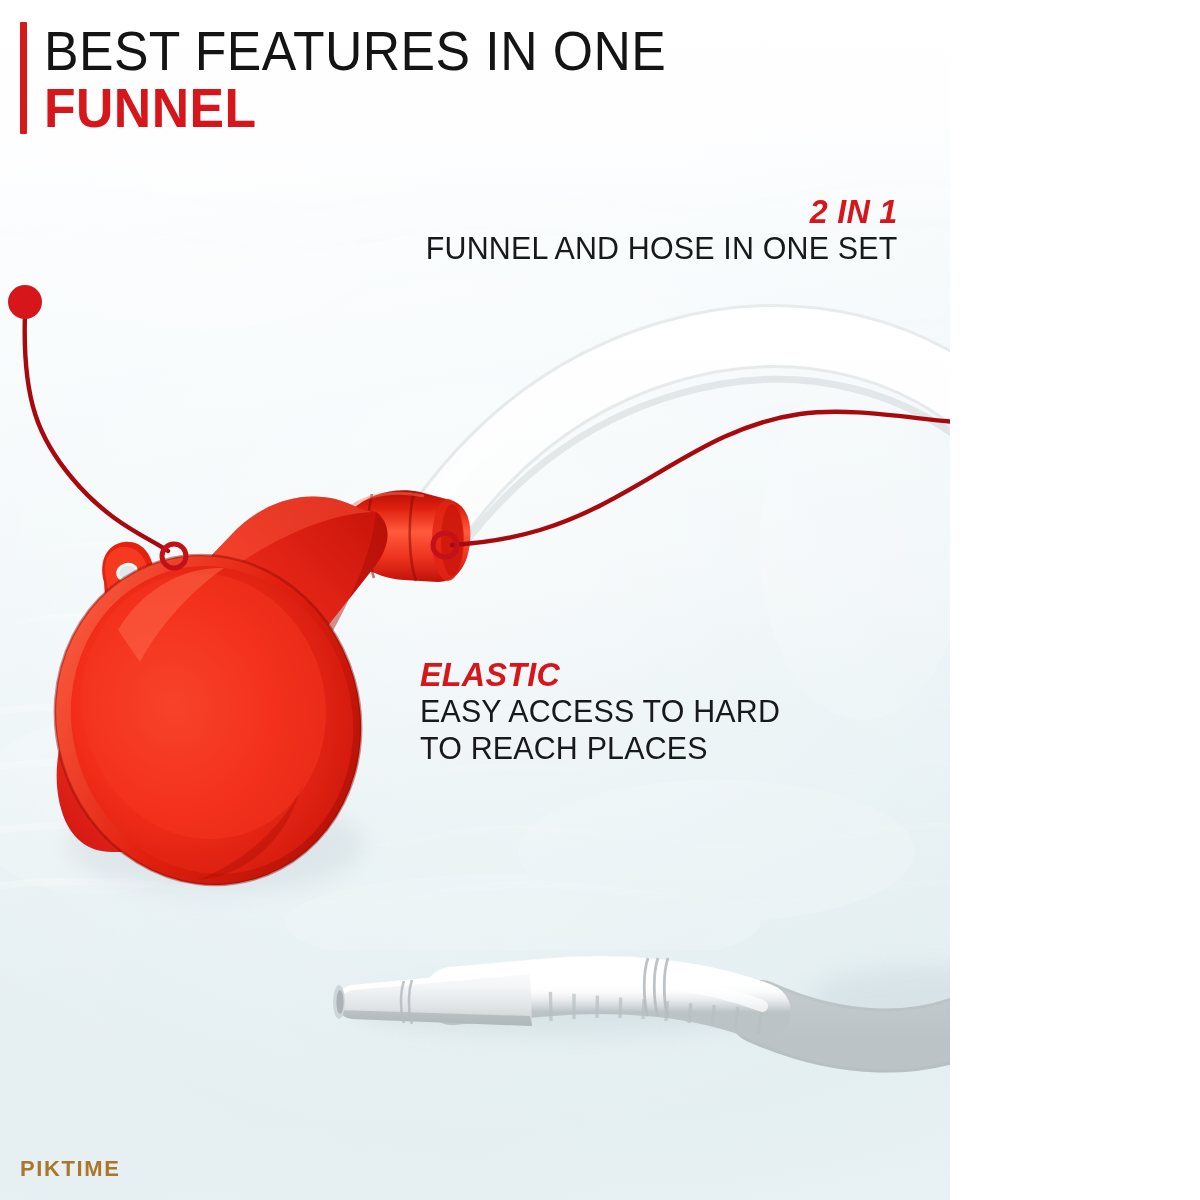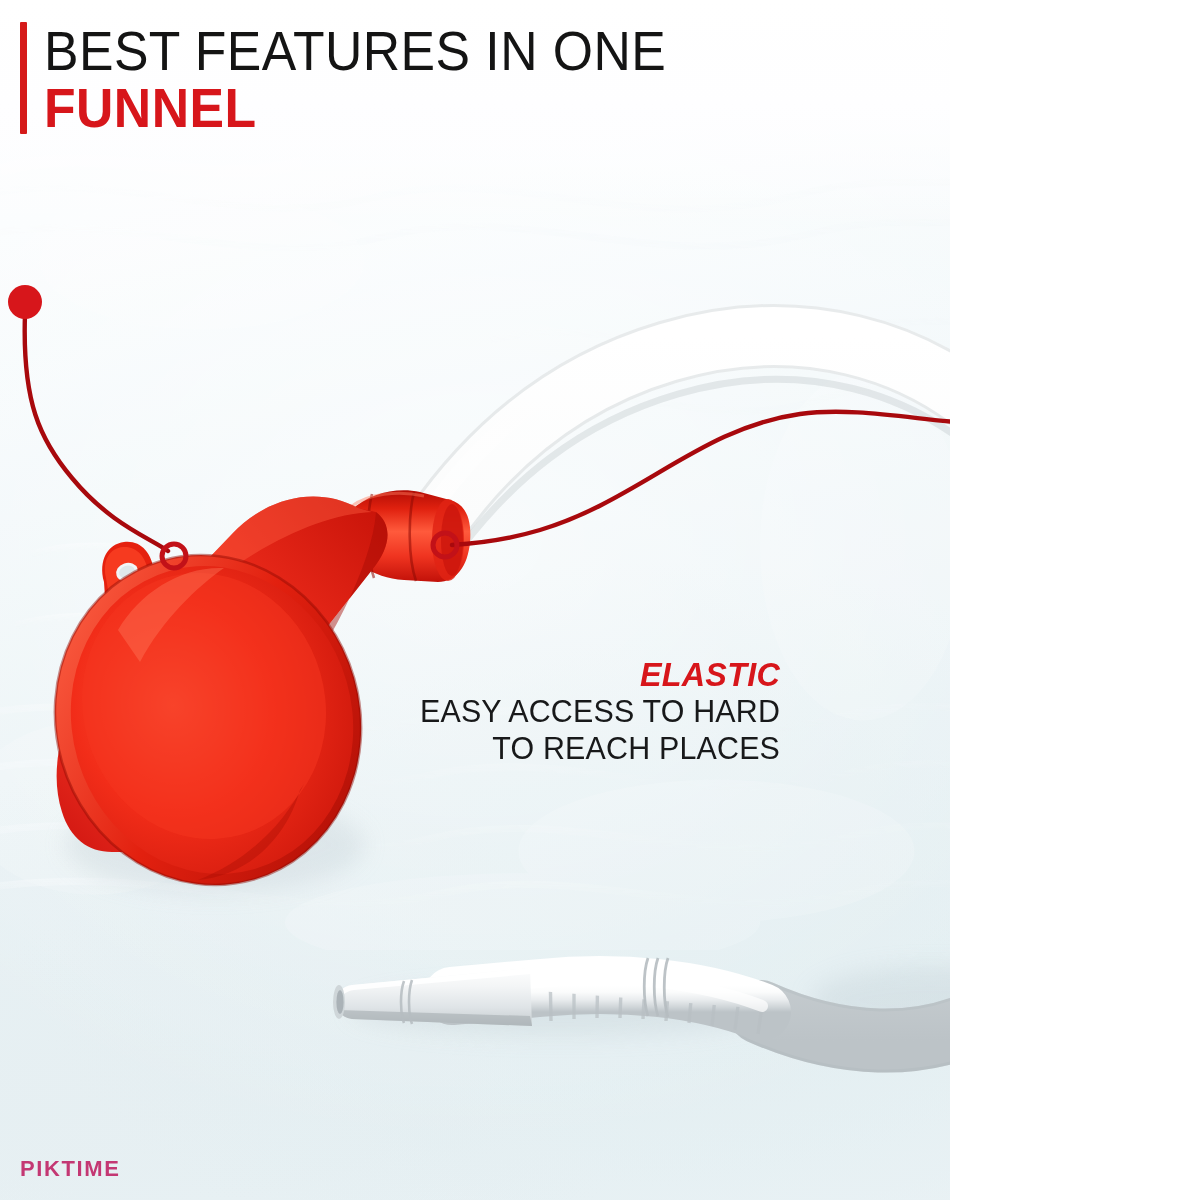--- a/index.html
+++ b/index.html
@@ -50,32 +50,32 @@
     letter-spacing:.3px;line-height:38px;white-space:nowrap;
     transform:scaleX(.95);
   }
   .co-body{
     font-size:32px;font-weight:400;color:#18191a;line-height:37px;
     letter-spacing:.2px;white-space:nowrap;transform:scaleX(.95);
   }
   .co-left .co-head,.co-left .co-body{transform-origin:left center;}
   .co-right .co-head,.co-right .co-body{transform-origin:right center;}
   .co-right{text-align:right;}
-  .co-center-text{text-align:right;}
+  .co-center-text{text-align:left;}
 
   #c-universal{left:52px;top:283px;}
   #c-2in1{right:52px;top:192px;}
   #c-elastic{right:170px;top:655px;}
   #c-compact{right:58px;top:1046px;}
 
   
   .watermark{
     position:absolute;left:20px;top:1156px;
     font-size:22px;font-weight:700;letter-spacing:1.6px;
-    color:#be185d;opacity:.85;
+    color:#a16207;opacity:.85;
   }
 
   
   #product,#connectors{position:absolute;left:0;top:0;width:1200px;height:1200px;}
   #product{z-index:2;}
   #connectors{z-index:3;}
   .title-block,.callout,.watermark{z-index:4;}
 </style>
 </head>
 <body>
@@ -441,20 +441,24 @@
 
   <div class="title-block">
     <div class="title-bar"></div>
     <div class="title-texts">
       <div class="title-line1">BEST FEATURES IN ONE</div>
       <div class="title-line2">FUNNEL</div>
     </div>
   </div>
 
 
+  <div class="callout co-right" id="c-2in1">
+    <div class="co-head">2 IN 1</div>
+    <div class="co-body">FUNNEL AND HOSE IN ONE SET</div>
+  </div>
 
   <div class="callout co-right co-center-text" id="c-elastic">
     <div class="co-head">ELASTIC</div>
     <div class="co-body">EASY ACCESS TO HARD</div>
     <div class="co-body">TO REACH PLACES</div>
   </div>
 
 
   <div class="watermark">PIKTIME</div>
 

